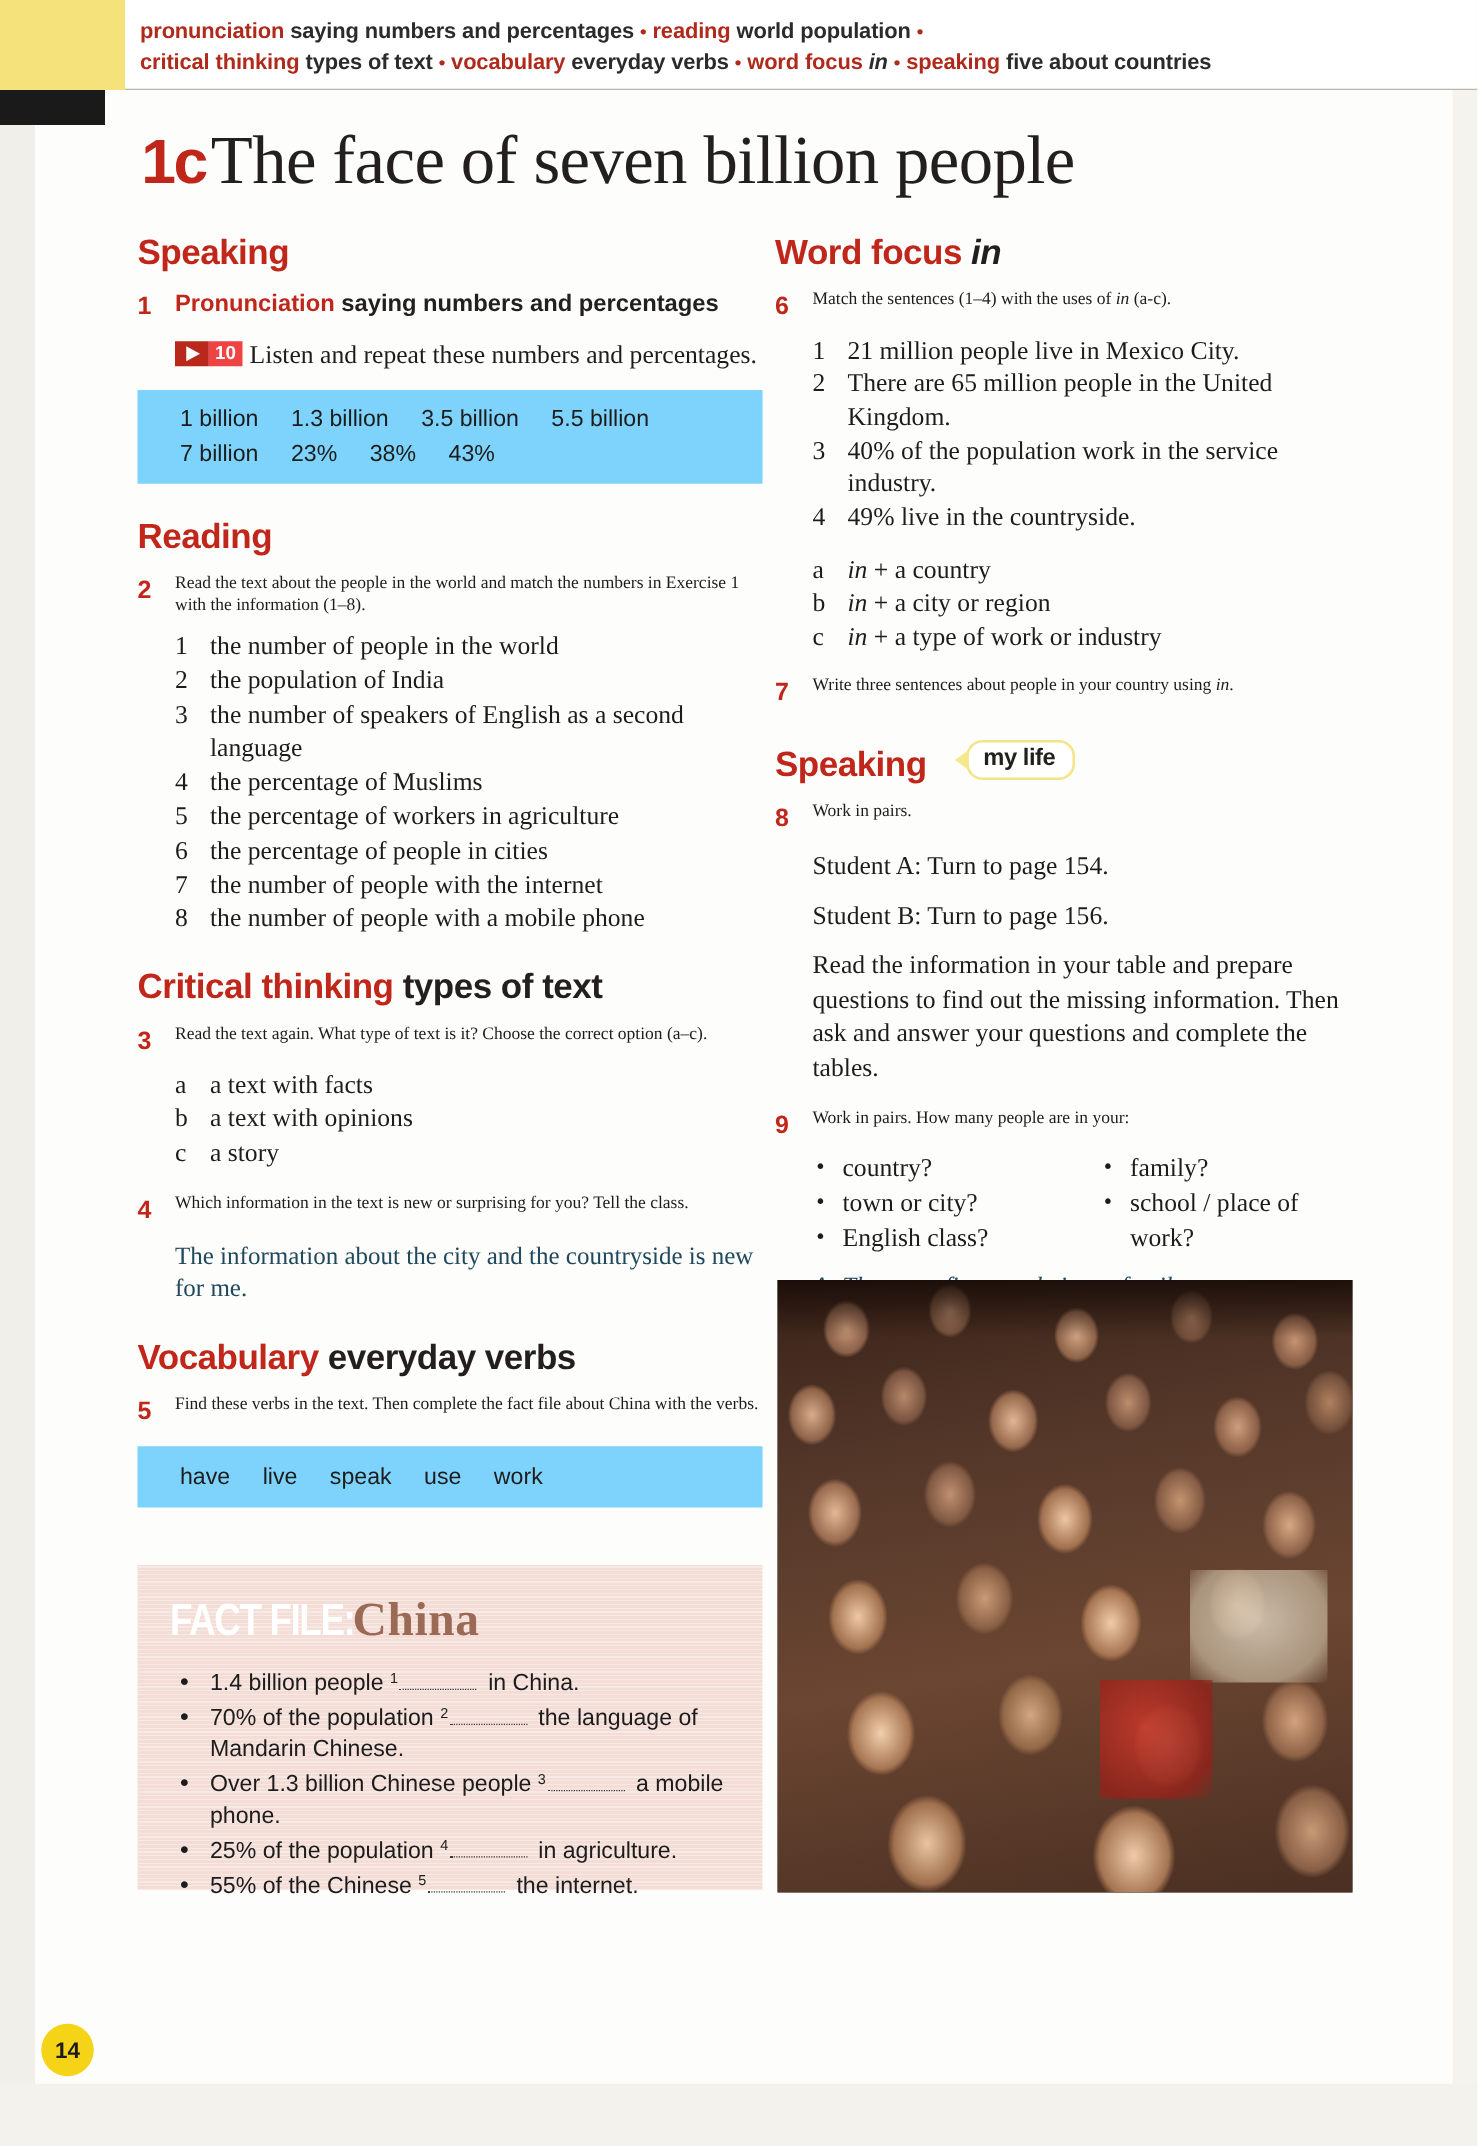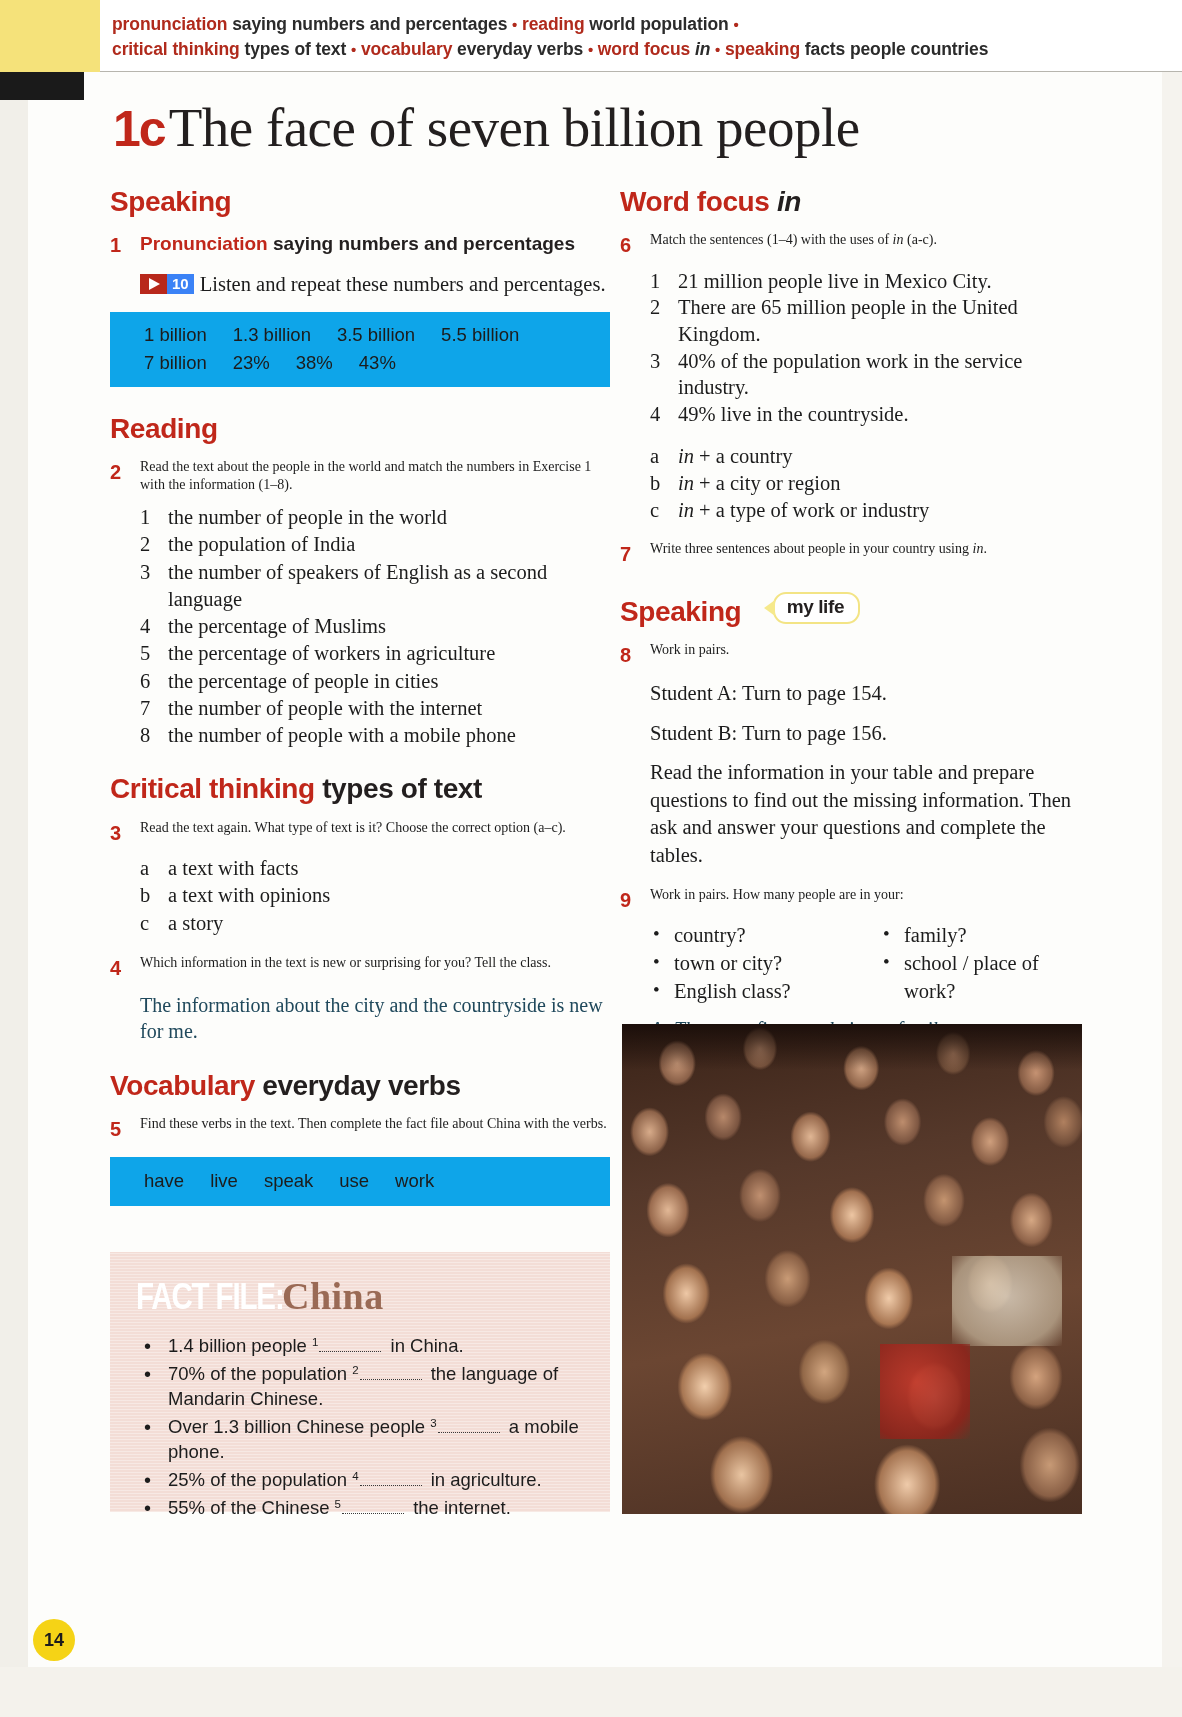--- a/index.html
+++ b/index.html
@@ -171,33 +171,33 @@
     position: absolute;
     left: 9px; top: 4px;
     border-left: 11px solid #ffffff;
     border-top: 6px solid transparent;
     border-bottom: 6px solid transparent;
   }
   .audio-chip .trknum {
     display: inline-block;
     height: 20px;
     padding: 0 5px;
-    background: #3b82f6;
+    background: #ef4444;
     color: #ffffff;
     font-family: "Liberation Sans", sans-serif;
     font-size: 15px;
     font-weight: bold;
     line-height: 20px;
     vertical-align: middle;
   }
 
   
   .wordbank {
     margin-top: 14px;
-    background: #0ea5e9;
+    background: #7dd3fc;
     padding: 9px 14px 10px 34px;
     font-family: "Liberation Sans", sans-serif;
     font-size: 18.5px;
     color: #1c1c1c;
     line-height: 1.5;
   }
   .wordbank span { display: inline-block; margin-right: 26px; }
   .wordbank.single { padding-top: 10px; padding-bottom: 11px; }
 
   
@@ -442,21 +442,21 @@
 <div id="page">
 
   <div class="scan-edge-left"></div>
   <div class="scan-edge-right"></div>
   <div class="scan-edge-bottom"></div>
 
   <div class="top-banner">
     <div class="yellow-tab"></div>
     <div class="banner-text">
       <div id="banner-line-1"><span class="red">pronunciation</span> <span>saying numbers and percentages</span> <span class="dot">•</span> <span class="red">reading</span> <span>world population</span> <span class="dot">•</span> </div>
-      <div id="banner-line-2"><span class="red">critical thinking</span> <span>types of text</span> <span class="dot">•</span> <span class="red">vocabulary</span> <span>everyday verbs</span> <span class="dot">•</span> <span class="red">word focus</span> <i>in</i> <span class="dot">•</span> <span class="red">speaking</span> <span>facts people countries</span> </div>
+      <div id="banner-line-2"><span class="red">critical thinking</span> <span>types of text</span> <span class="dot">•</span> <span class="red">vocabulary</span> <span>everyday verbs</span> <span class="dot">•</span> <span class="red">word focus</span> <i>in</i> <span class="dot">•</span> <span class="red">speaking</span> <span>five about countries</span> </div>
     </div>
   </div>
   <div class="black-tab"></div>
 
   <div class="unit-title-wrap">
     <span class="unit-num">1c</span>
     <span class="unit-title">The face of seven billion people</span>
   </div>
 
   <div class="col-left">

